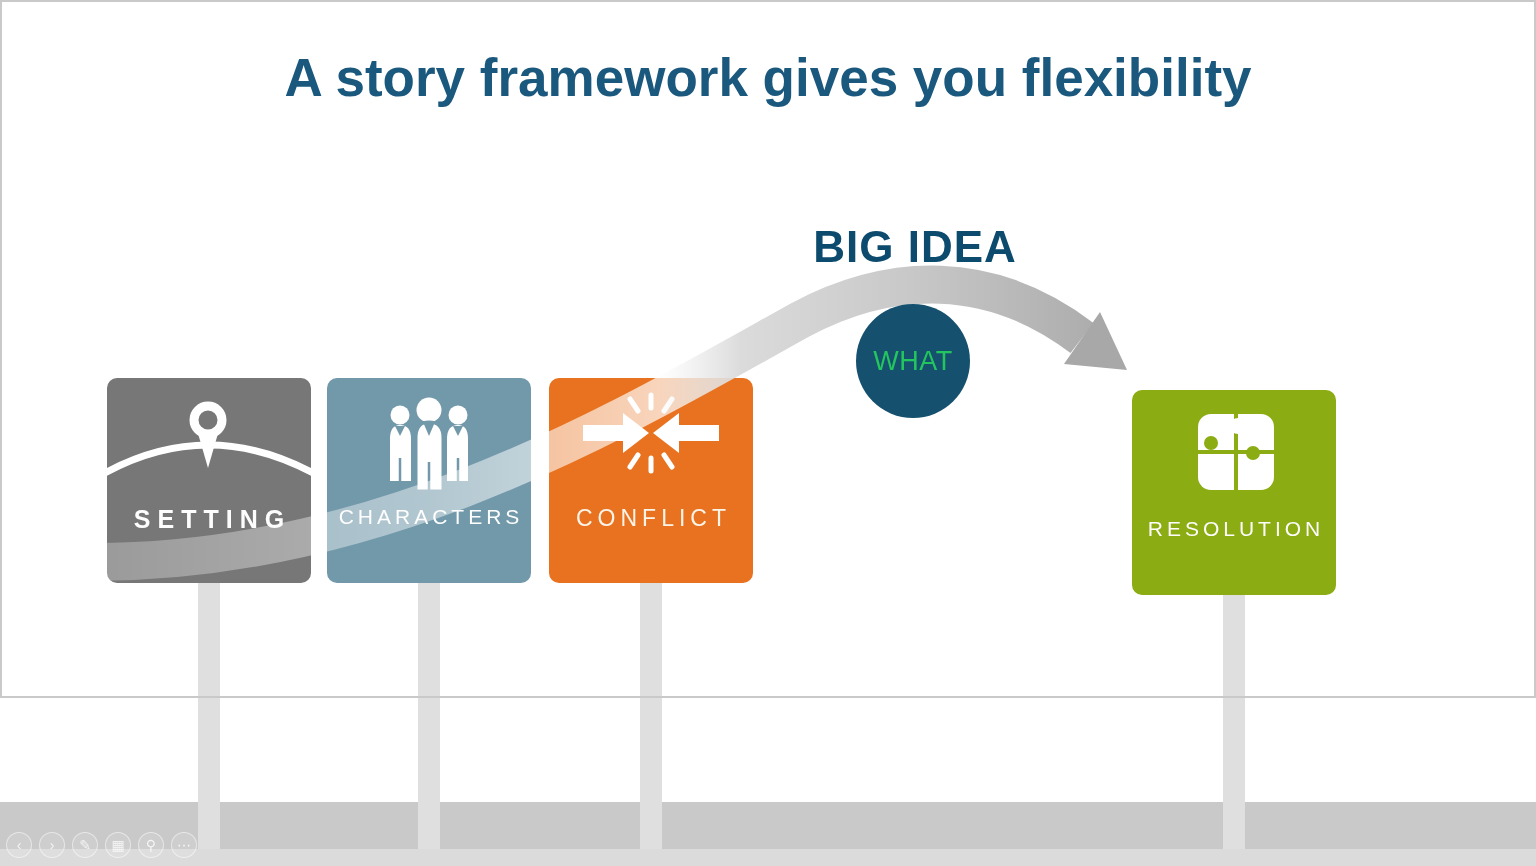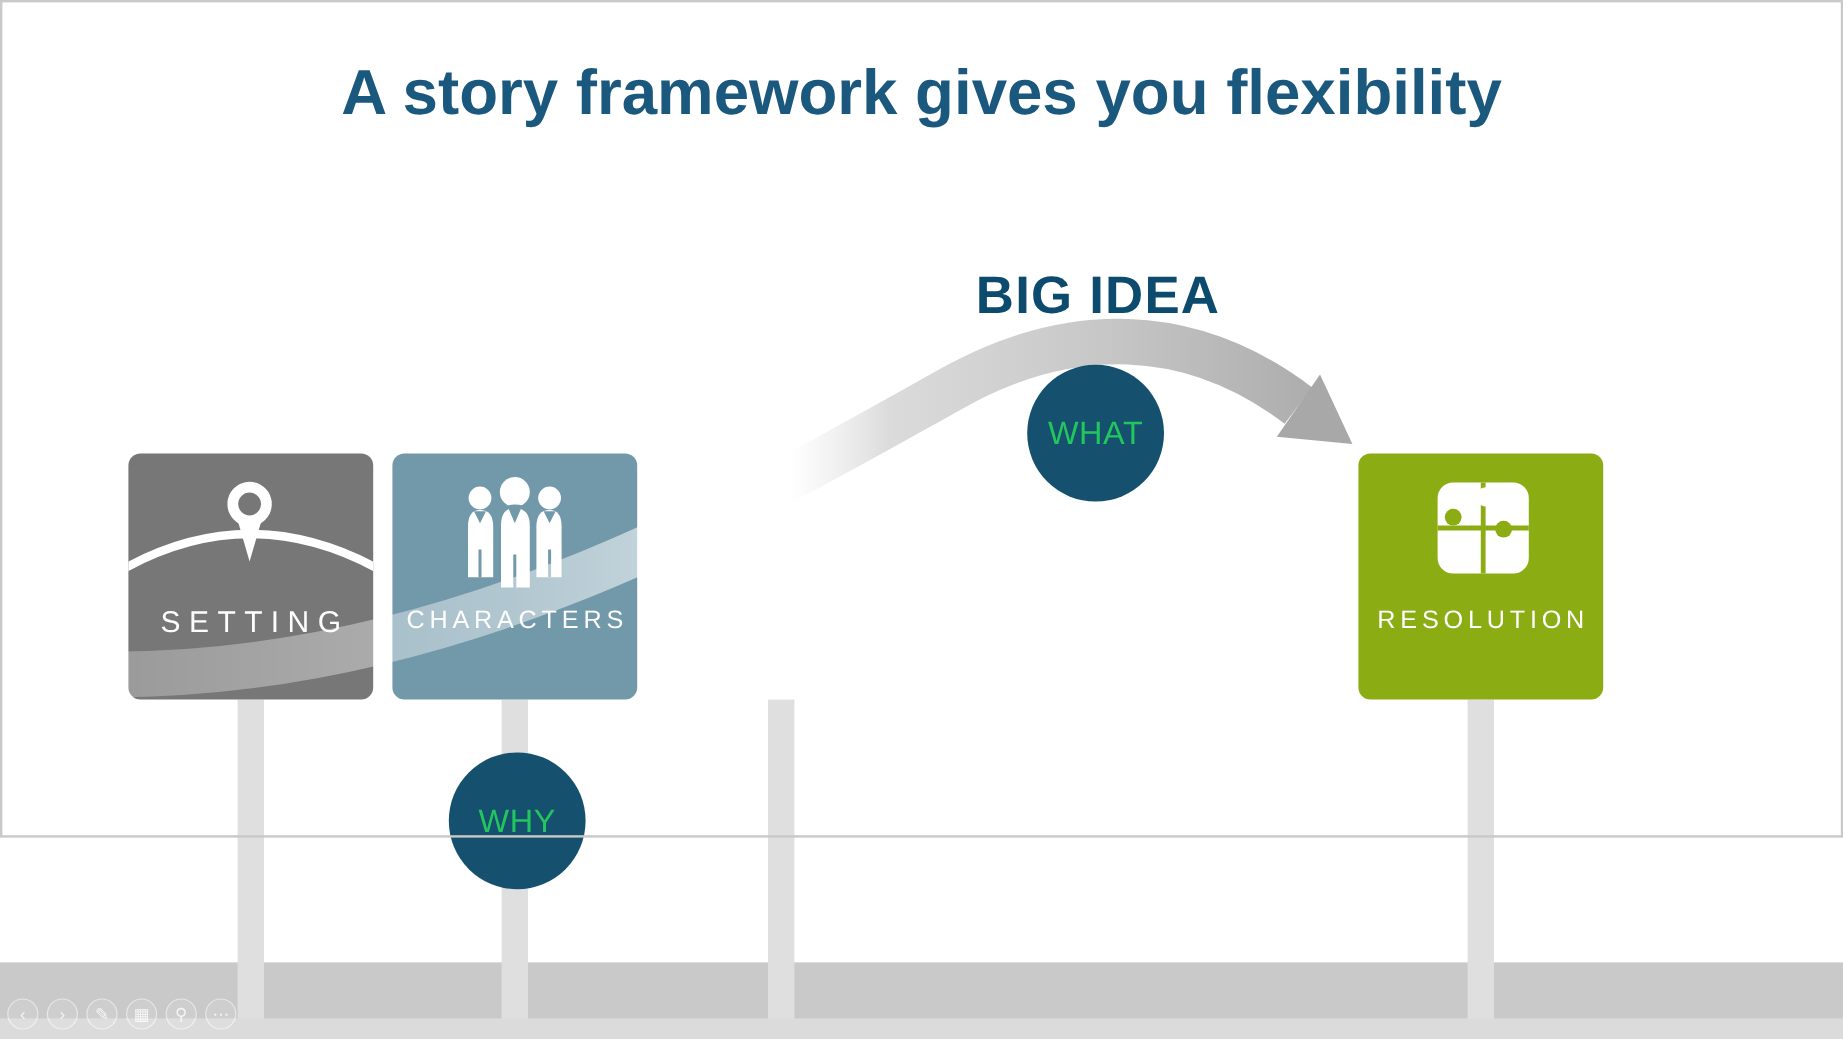--- a/index.html
+++ b/index.html
@@ -20,25 +20,25 @@
   .post-setting    { left:198px; }
   .post-characters { left:418px; }
   .post-conflict   { left:640px; }
   .post-resolution { left:1223px; }
 
   
   .box { position:absolute; top:378px; width:204px; height:205px; border-radius:10px; z-index:3; }
   .box-setting    { left:107px; }
   .box-characters { left:327px; }
   .box-conflict   { left:549px; }
-  .box-resolution { left:1132px; }
+  .box-resolution { left:1132px;margin-top:12px; }
   .icn { position:absolute; inset:0; width:204px; height:205px; }
   .lbl { position:absolute; left:0; right:0; top:127px; text-align:center; color:#fdfdfd;
          font-weight:400; }
-  .lbl-setting    { font-size:25px; letter-spacing:7px; text-indent:7px; }
+  .lbl-setting    { font-size:25px; letter-spacing:7px; text-indent:7px;font-weight:bold; }
   .lbl-characters { font-size:21px; letter-spacing:4px; text-indent:4px; }
   .lbl-conflict   { font-size:23px; letter-spacing:5px; text-indent:5px; color:#fbf4e9; }
   .lbl-resolution { font-size:21px; letter-spacing:4px; text-indent:4px; }
 
   
   .swoosh { position:absolute; left:0; top:0; width:1536px; height:866px; z-index:10;
             pointer-events:none; }
 
   
   .qc { position:absolute; width:114px; height:114px; border-radius:50%;
@@ -91,20 +91,37 @@
       <polygon points="96,44 108,44 102,58" fill="#7299aa"></polygon>
       <polygon points="68,48 78,48 73,58" fill="#7299aa"></polygon>
       <polygon points="126,48 136,48 131,58" fill="#7299aa"></polygon>
       <line x1="102" y1="84" x2="102" y2="113" stroke="#7299aa" stroke-width="2.5"></line>
       <line x1="73" y1="80" x2="73" y2="103" stroke="#7299aa" stroke-width="2.5"></line>
       <line x1="131" y1="80" x2="131" y2="103" stroke="#7299aa" stroke-width="2.5"></line>
     </svg>
     <div class="lbl lbl-characters">CHARACTERS</div>
   </div>
 
+  <div class="box box-conflict" style="background-color: rgb(232, 114, 31);">
+    <svg class="icn" viewBox="0 0 204 205">
+      <rect x="34" y="47" width="40" height="16" fill="#ffffff"></rect>
+      <polygon points="74,35 74,75 100,55" fill="#ffffff"></polygon>
+      <rect x="130" y="47" width="40" height="16" fill="#ffffff"></rect>
+      <polygon points="130,35 130,75 104,55" fill="#ffffff"></polygon>
+      <g stroke="#ffffff" stroke-width="5" stroke-linecap="round">
+        <line x1="102" y1="30" x2="102" y2="17"></line>
+        <line x1="89" y1="33" x2="81" y2="21"></line>
+        <line x1="115" y1="33" x2="123" y2="21"></line>
+        <line x1="102" y1="80" x2="102" y2="93"></line>
+        <line x1="89" y1="77" x2="81" y2="89"></line>
+        <line x1="115" y1="77" x2="123" y2="89"></line>
+      </g>
+    </svg>
+    <div class="lbl lbl-conflict">CONFLICT</div>
+  </div>
 
   <div class="box box-resolution" style="background-color: rgb(139, 172, 18);">
     <svg class="icn" viewBox="0 0 204 205">
       <rect x="66" y="24" width="76" height="76" rx="13" fill="#ffffff"></rect>
       <line x1="104" y1="24" x2="104" y2="100" stroke="#8bac12" stroke-width="4"></line>
       <line x1="66" y1="62" x2="142" y2="62" stroke="#8bac12" stroke-width="4"></line>
       <circle cx="106" cy="36" r="8" fill="#ffffff"></circle>
       <circle cx="93" cy="81" r="8" fill="#ffffff"></circle>
       <circle cx="79" cy="53" r="7" fill="#8bac12"></circle>
       <circle cx="121" cy="63" r="7" fill="#8bac12"></circle>
@@ -123,23 +140,20 @@
         <stop offset="1" stop-color="#a8a8a8"></stop>
       </linearGradient>
     </defs>
     <path d="M85 562 C 380 565 620 420 800 320 C 890 272 990 268 1082 338" fill="none" stroke="url(#sg)" stroke-width="38"></path>
     <polygon points="1127,370 1100,312 1064,364" fill="#a8a8a8"></polygon>
   </svg>
 
   <div class="qc qc-what" style="background-color: rgb(21, 80, 110);">
     <span>WHAT</span>
   </div>
-  <div class="qc qc-why" style="background-color: rgb(21, 80, 110);">
-    <span>WHY</span>
-  </div>
 
   <div class="toolbar">
     <div class="tbtn">
       <span>‹</span>
     </div>
     <div class="tbtn">
       <span>›</span>
     </div>
     <div class="tbtn">
       <span>✎</span>

